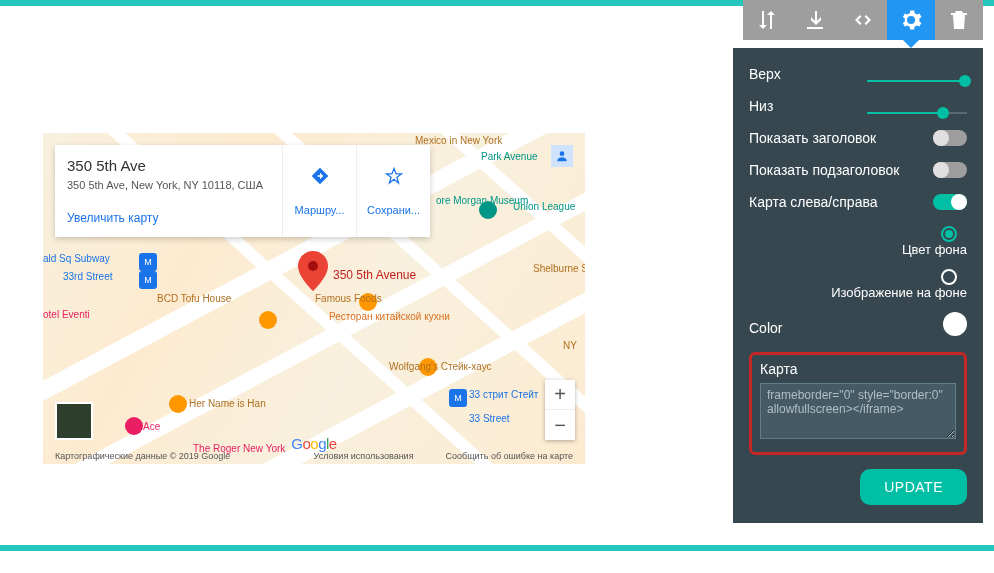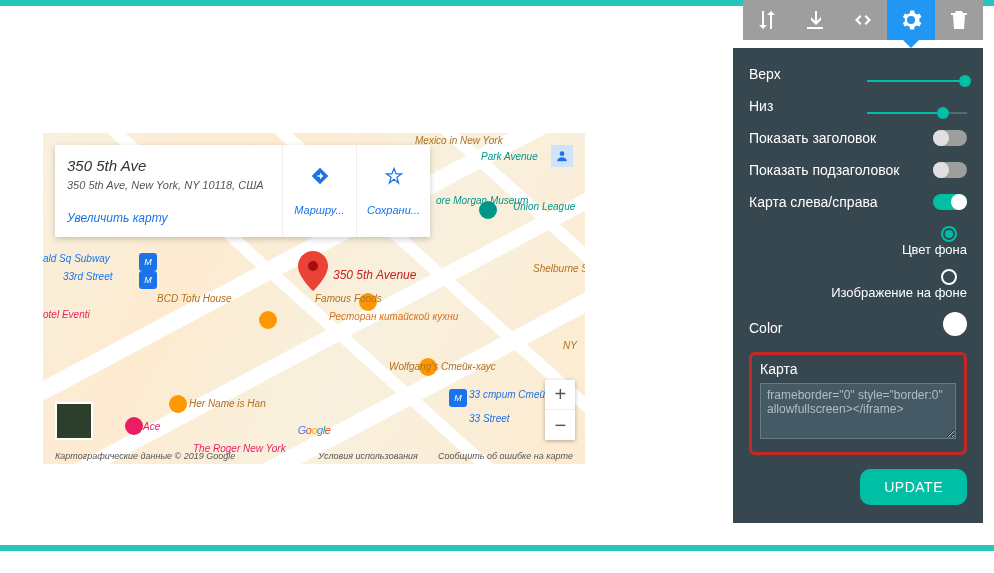--- a/index.html
+++ b/index.html
@@ -36,21 +36,21 @@
 
 .highlight-box { border: 3px solid #c62828; border-radius: 6px; padding: 6px 8px 10px; margin-top: 8px; }
 .highlight-label { font-size: 14px; color: #fff; margin-bottom: 6px; }
 .map-textarea { width: 100%; height: 56px; background: #455a64; color: #b0bec5; border: 1px solid #607d8b; padding: 4px 6px; font-family: Arial; font-size: 12px; resize: both; overflow-y: scroll; }
 
 .helper-text { text-align: right; font-size: 13px; color: #fff; margin-top: 6px; }
 .helper-text a { color: #00bfa5; text-decoration: none; }
 
 .update-btn { display: block; margin-left: auto; margin-top: 14px; background: #00bfa5; color: #fff; border: none; padding: 10px 24px; font-size: 14px; cursor: pointer; border-radius: 10px; letter-spacing: 0.5px; }
 
-.map-container { position: absolute; top: 133px; left: 43px; width: 542px; height: 331px; background: #f5e9d4; overflow: hidden; font-style: italic; }
+.map-container { position: absolute; top: 133px; left: 43px; width: 542px; height: 331px; background: #f5e9d4; overflow: hidden; }
 .map-bg { position: absolute; inset: 0; background: linear-gradient(120deg, #f8f0de 0%, #fdebd0 30%, #f8f0de 60%, #fdebd0 100%); }
 
 .road { position: absolute; background: #fff; }
 .r1 { width: 760px; height: 18px; top: 100px; left: -100px; transform: rotate(-28deg); }
 .r2 { width: 760px; height: 16px; top: 200px; left: -100px; transform: rotate(-28deg); }
 .r3 { width: 760px; height: 18px; top: 300px; left: -100px; transform: rotate(-28deg); }
 .r4 { width: 760px; height: 12px; top: 30px; left: -100px; transform: rotate(42deg); }
 .r5 { width: 760px; height: 12px; top: 180px; left: -100px; transform: rotate(42deg); }
 .r6 { width: 760px; height: 12px; top: -120px; left: -100px; transform: rotate(42deg); }
 
@@ -80,24 +80,24 @@
 
 .zoom-controls { position: absolute; bottom: 24px; right: 10px; background: #fff; box-shadow: 0 1px 4px rgba(0,0,0,0.3); }
 .zoom-btn { width: 30px; height: 30px; display: flex; align-items: center; justify-content: center; font-size: 20px; color: #555; cursor: pointer; border-bottom: 1px solid #eee; }
 .zoom-btn:last-child { border-bottom: none; }
 
 .sat-thumb { position: absolute; bottom: 24px; left: 12px; width: 38px; height: 38px; background: #2d3e2d; border: 2px solid #fff; cursor: pointer; }
 
 .person-icon { position: absolute; top: 12px; right: 12px; width: 22px; height: 22px; background: #cfe4fc; display: flex; align-items: center; justify-content: center; cursor: pointer; }
 .person-icon svg { width: 14px; height: 14px; fill: #1a73e8; }
 
-.map-footer { position: absolute; bottom: 3px; left: 0; right: 0; font-size: 9px; color: #555; display: flex; gap: 20px; padding: 0 12px; justify-content: flex-end; }
+.map-footer { position: absolute; bottom: 3px; left: 0; right: 0; font-size: 9px; color: #555; display: flex; gap: 32px; padding: 0 12px; justify-content: flex-end; }
 .map-footer span:first-child { margin-right: auto; }
 
-.google-logo { position: absolute; bottom: 28px; left: 50%; transform: translateX(-50%); font-size: 11px; letter-spacing: -0.5px; }
+.google-logo { position: absolute; bottom: 12px; left: 50%; transform: translateX(-50%); font-size: 15px; letter-spacing: -0.5px; }
 .google-logo span:nth-child(1) { color: #4285f4; }
 .google-logo span:nth-child(2) { color: #ea4335; }
 .google-logo span:nth-child(3) { color: #fbbc05; }
 .google-logo span:nth-child(4) { color: #4285f4; }
 .google-logo span:nth-child(5) { color: #34a853; }
 .google-logo span:nth-child(6) { color: #ea4335; }
 </style>
 </head>
 <body>
 

